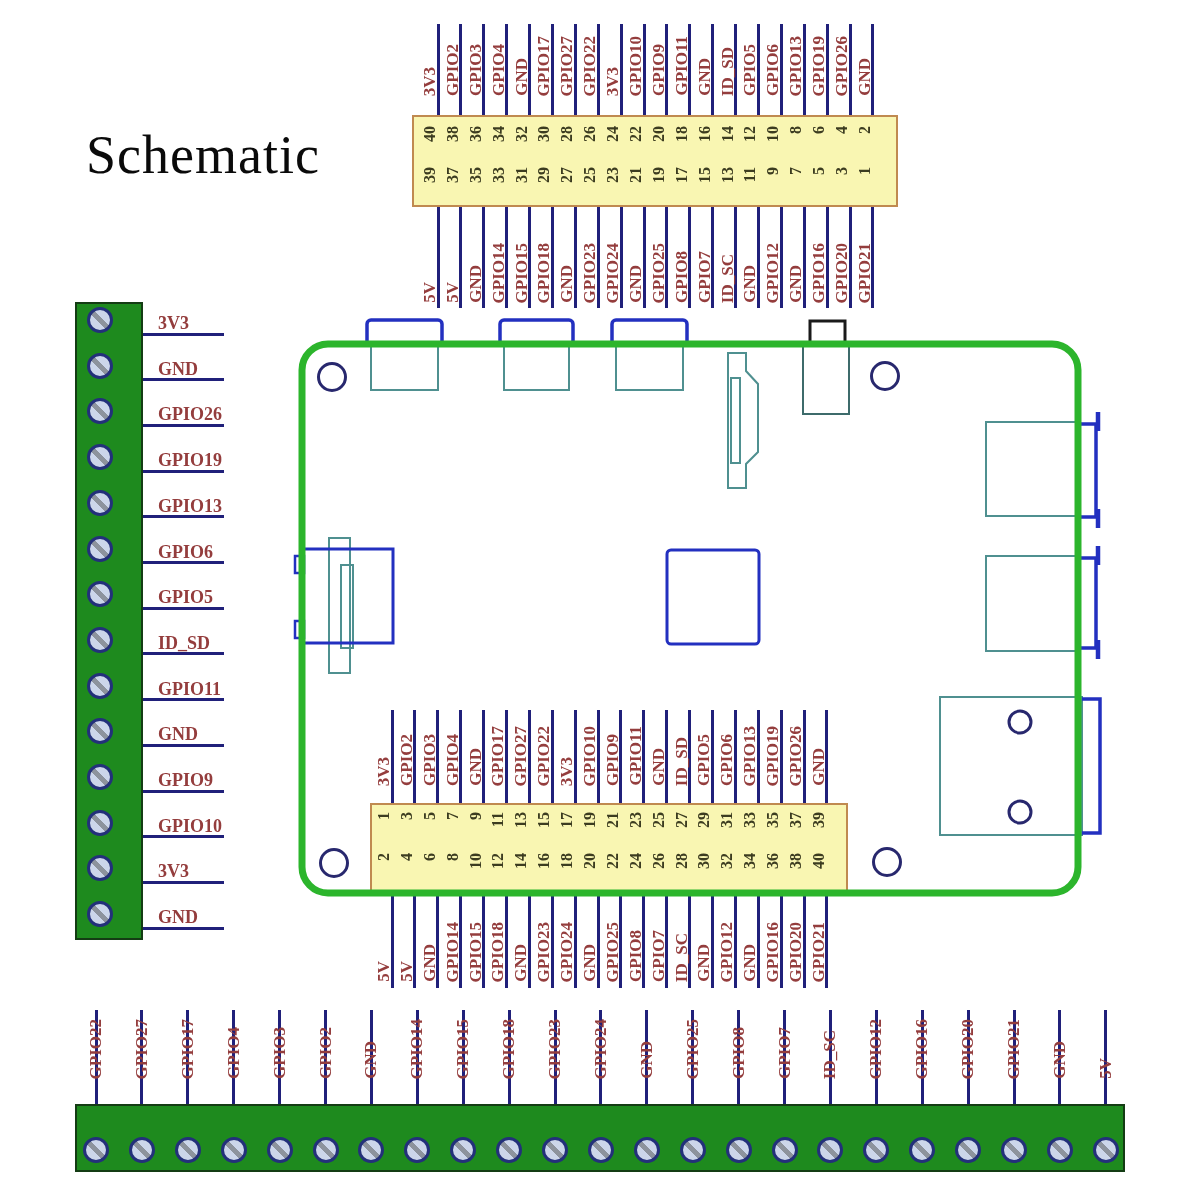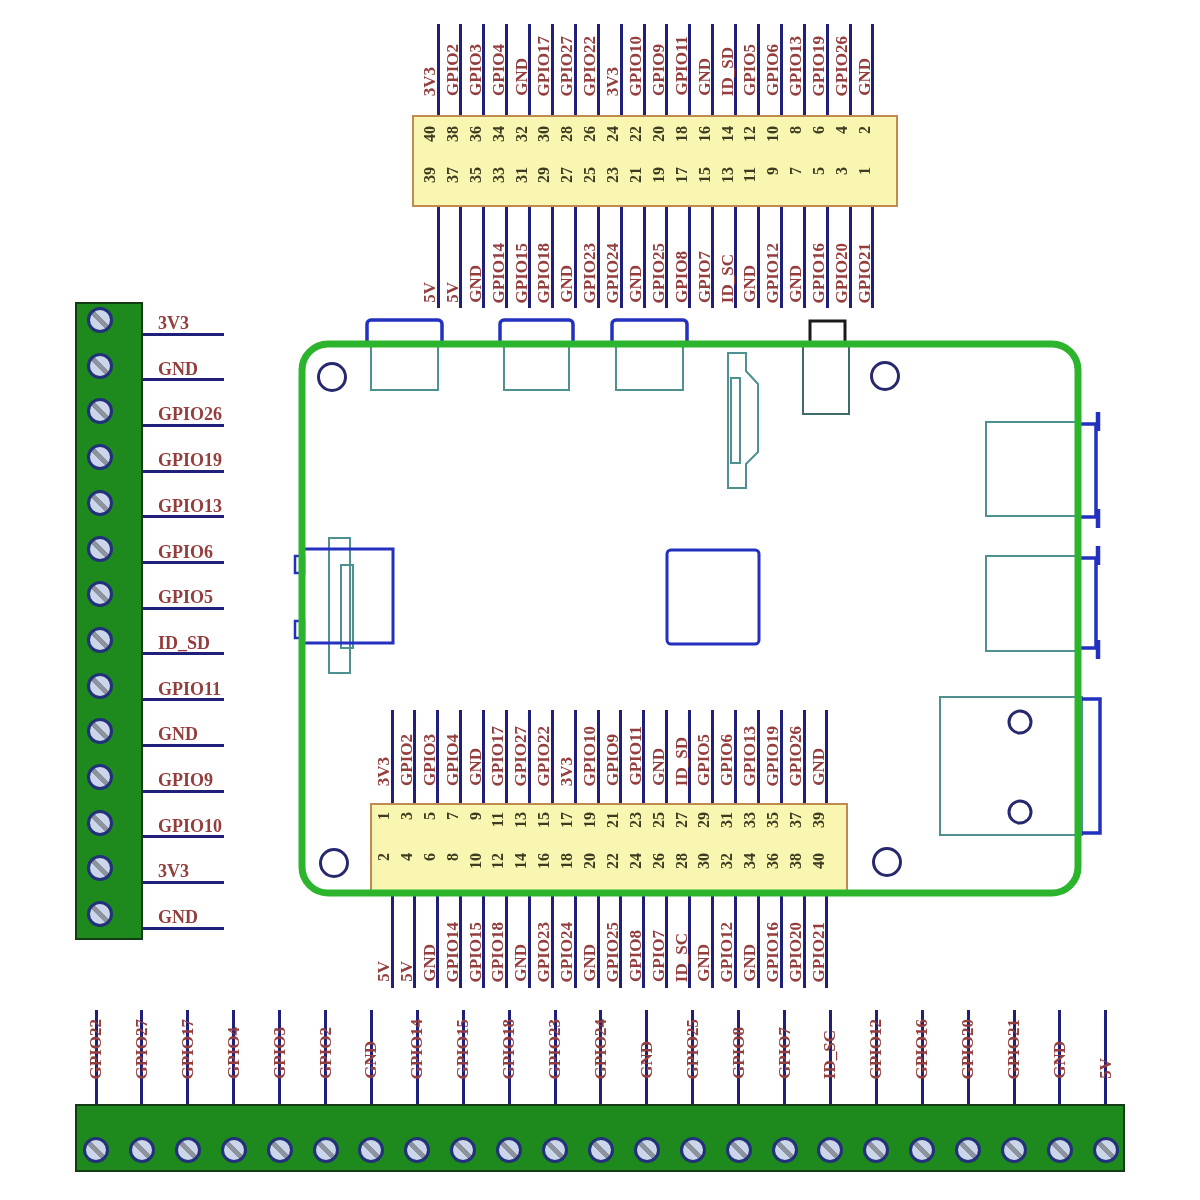--- a/index.html
+++ b/index.html
@@ -18,20 +18,21 @@
   .screw{position:absolute;width:20px;height:20px;border:3px solid #23307a;border-radius:50%;
          background-image:linear-gradient(45deg,transparent 42%,#8d939d 42%,#8d939d 58%,transparent 58%);
          background-color:#ccd6ea;}
   svg.overlay{position:absolute;left:0;top:0;pointer-events:none;}
 </style>
 </head>
 <body>
 
 <div class="canvas" id="canvas">
 
+  <div class="title">Schematic</div>
 
   <div class="ybox" style="left:412px;top:115px;width:486px;height:92px;"></div>
   <div class="ybox" style="left:370px;top:803px;width:478px;height:90px;"></div>
 
   <div class="tblock" style="left:75px;top:302px;width:68px;height:638px;"></div>
   <div class="tblock" style="left:75px;top:1104px;width:1050px;height:68px;"></div>
 
   <div class="wire-v" style="left: 436.5px; top: 24px; height: 91px;"></div>
     <div class="vtext" style="left: 421px; bottom: 1104px;">3V3</div>
     <div class="wire-v" style="left: 459.39px; top: 24px; height: 91px;"></div>

